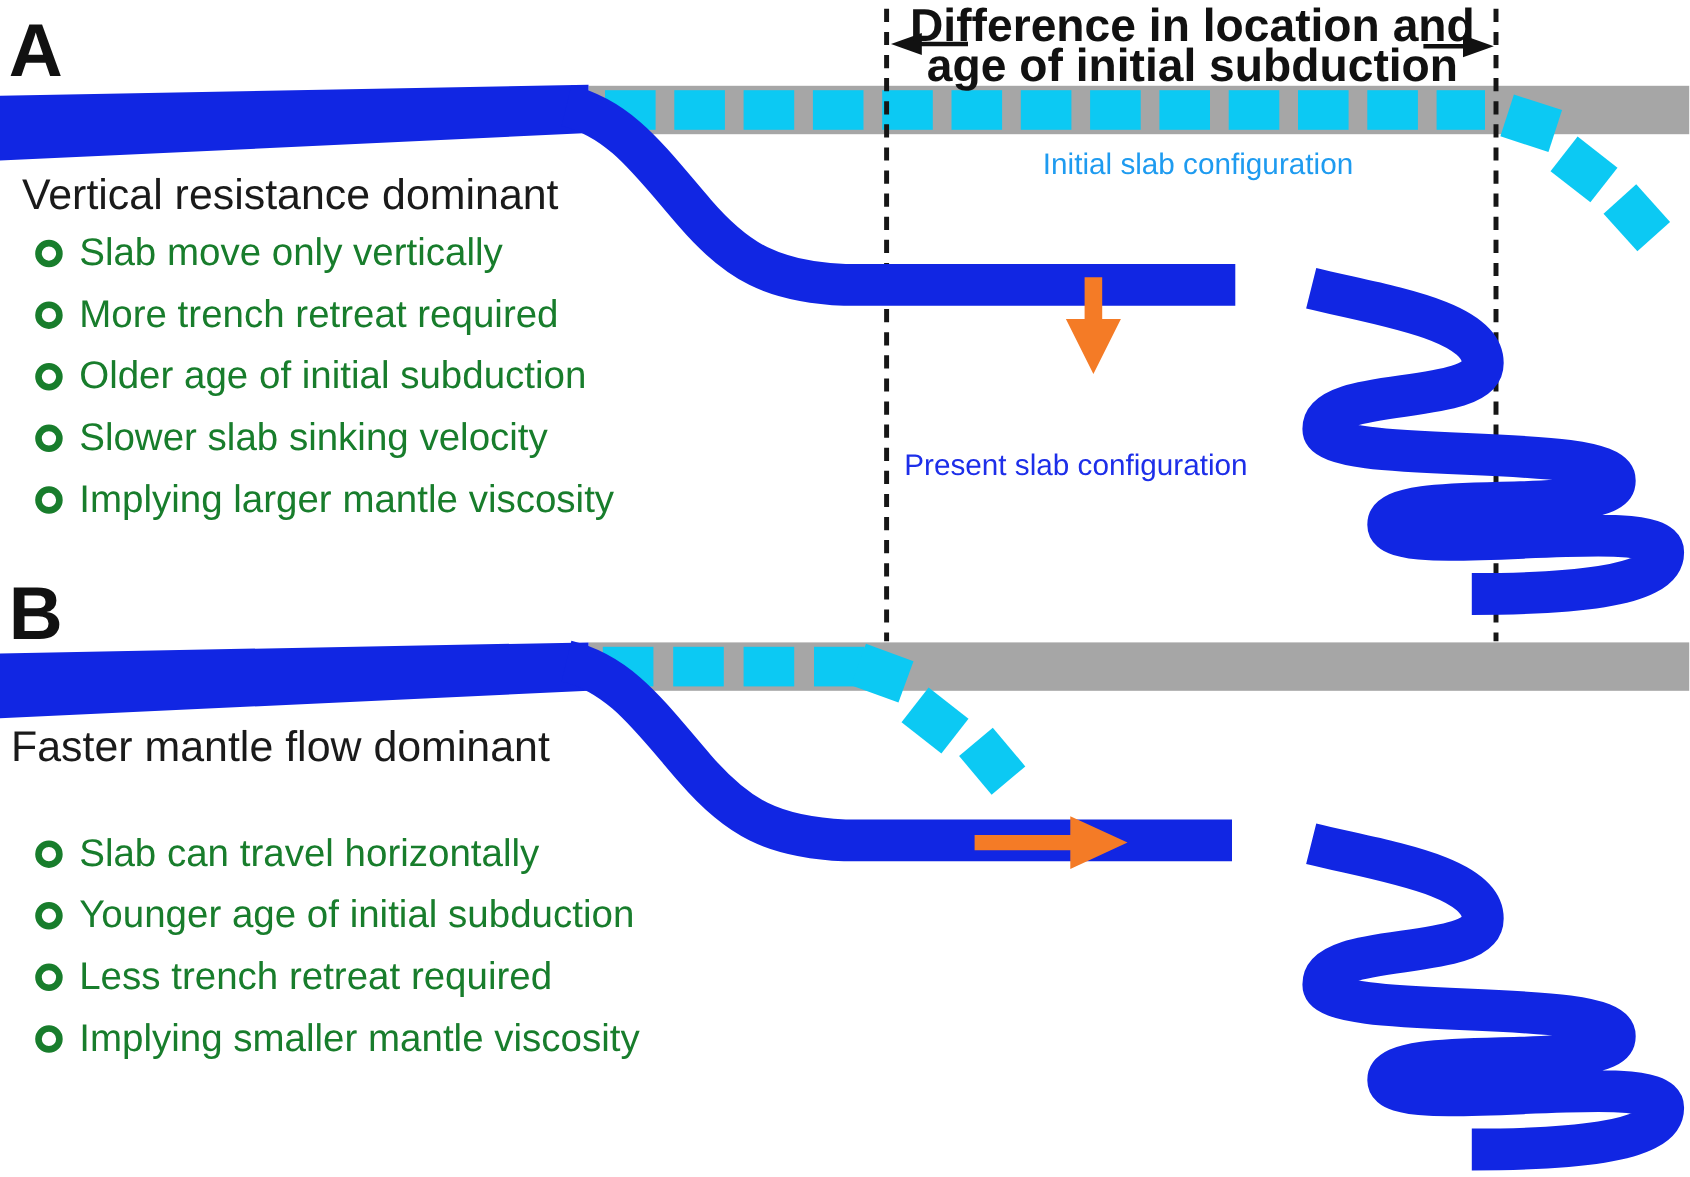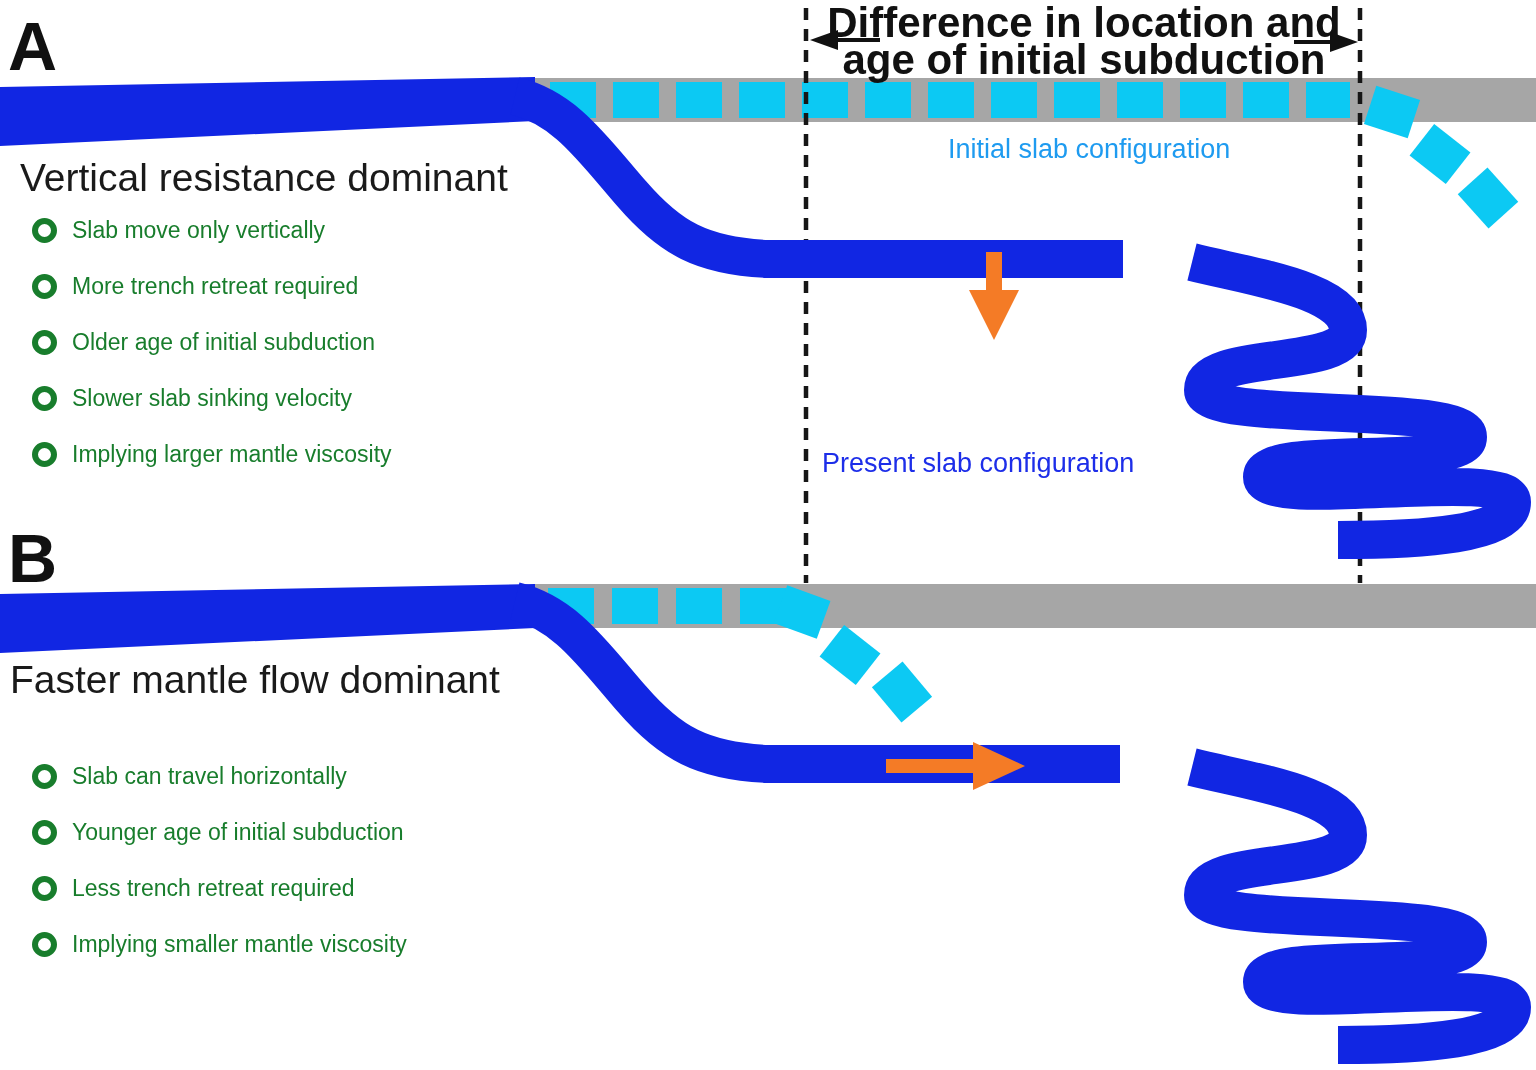--- a/index.html
+++ b/index.html
@@ -9,21 +9,21 @@
   .abs{position:absolute;}
   .panel-letter{font-size:68px;font-weight:900;color:#111;line-height:1;letter-spacing:1px;}
   .panel-title{font-size:39px;color:#1a1a1a;white-space:nowrap;}
   .diff-label{width:540px;text-align:center;font-size:42px;line-height:37px;font-weight:600;color:#111;}
   .slab-label{font-size:27px;white-space:nowrap;}
   .initial-label{color:#1e9bf0;}
   .present-label{color:#1d2ee9;}
   .bullet-list{display:flex;flex-direction:column;}
   .bullet-item{display:flex;align-items:center;height:56px;}
   .bullet-ring{width:13px;height:13px;border:6px solid #187d2c;border-radius:50%;margin-right:15px;flex:0 0 auto;}
-  .bullet-text{font-size:23px;color:#187d2c;white-space:nowrap;}
+  .bullet-text{font-size:35px;color:#187d2c;white-space:nowrap;}
   .gray-fill{fill:#a6a6a6;}
   .cyan-fill{fill:#0cc9f3;}
   .blue-fill{fill:#1126e3;}
   .blue-stroke{stroke:#1126e3;stroke-width:38;fill:none;stroke-linecap:butt;}
   .dashed-line{stroke:#161616;stroke-width:4.5;stroke-dasharray:12 9;fill:none;}
   .orange-fill{fill:#f47b26;}
   .black-arrow-line{stroke:#111;stroke-width:4;fill:none;}
   .black-fill{fill:#111;}
 </style>
 </head>
@@ -103,21 +103,21 @@
 
   <div class="abs panel-letter" style="left:8px;top:12px;">A</div>
   <div class="abs panel-letter" style="left:8px;top:524px;">B</div>
 
   <div class="abs diff-label" style="left:814px;top:4px;">
     <div>Difference in location and</div>
     <div>age of initial subduction</div>
   </div>
 
   <div class="abs slab-label initial-label" style="left:948px;top:134px;">Initial slab configuration</div>
-  <div class="abs slab-label present-label" style="left:822px;top:408px;margin-top:40px;">Present slab configuration</div>
+  <div class="abs slab-label present-label" style="left:822px;top:408px;">Present slab configuration</div>
 
   <div class="abs panel-title" style="left:20px;top:156px;">Vertical resistance dominant</div>
   <div class="abs bullet-list" style="left:32px;top:202px;">
     <div class="bullet-item">
       <span class="bullet-ring"></span>
       <span class="bullet-text">Slab move only vertically</span>
     </div>
     <div class="bullet-item">
       <span class="bullet-ring"></span>
       <span class="bullet-text">More trench retreat required</span>

